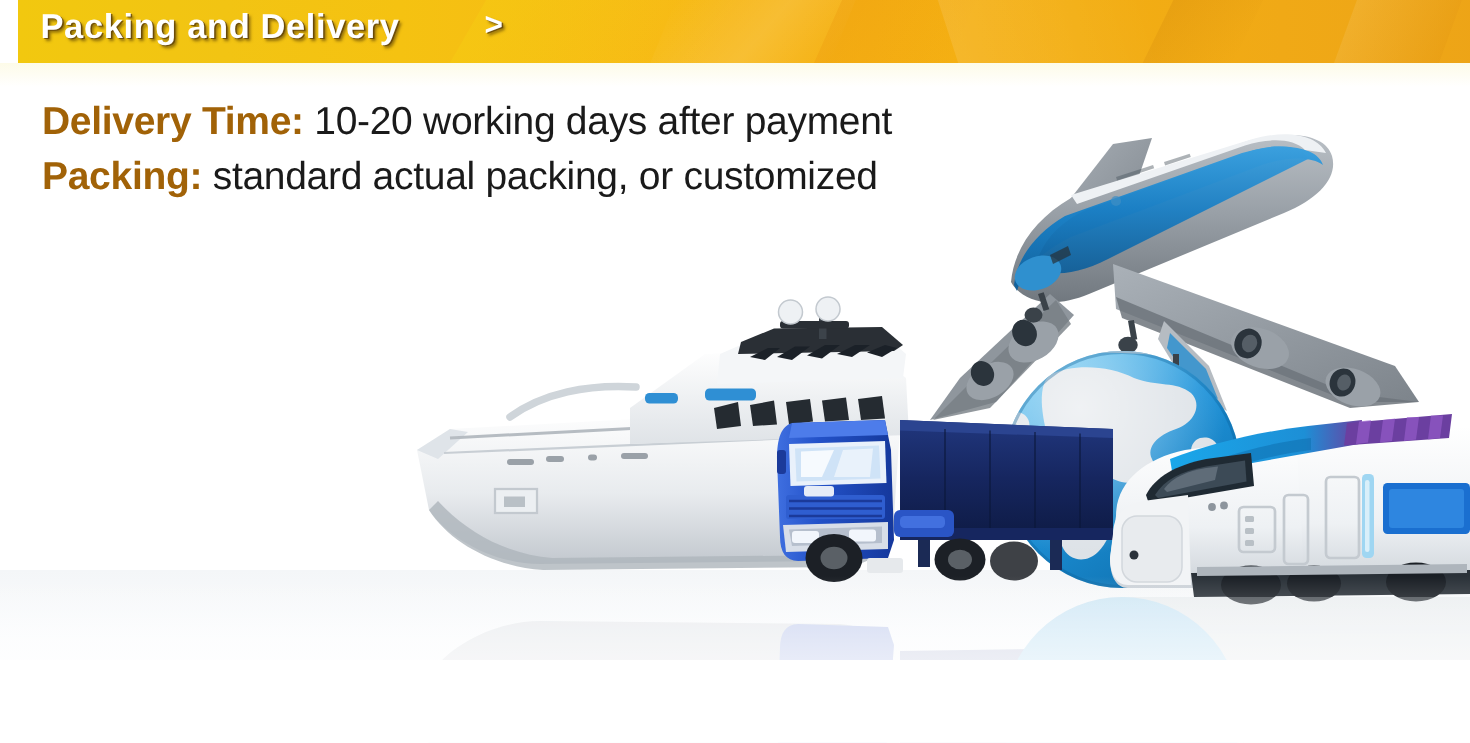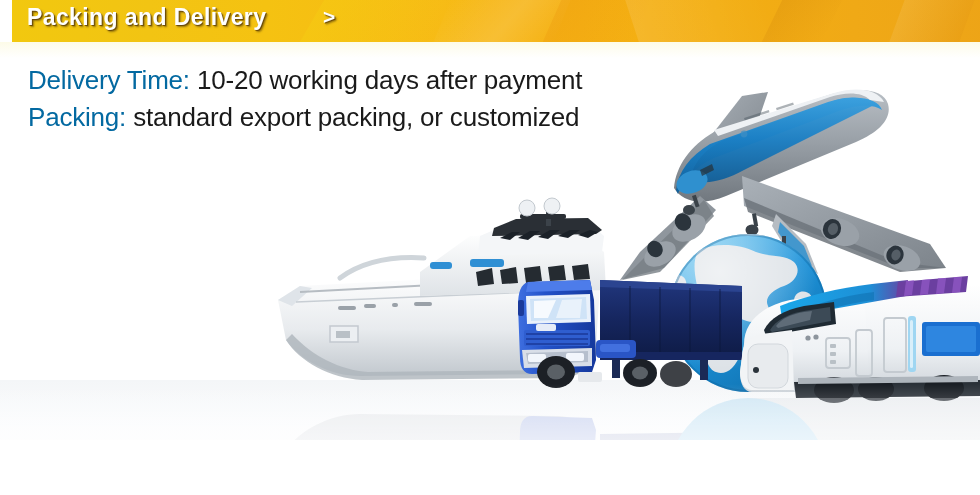--- a/index.html
+++ b/index.html
@@ -75,21 +75,21 @@
     width:660px;
     z-index:30;
   }
   .copy-line {
     font-size:26px;
     line-height:37px;
     color:#1a1a1a;
     white-space:nowrap;
     letter-spacing:-.2px;
   }
-  .copy-line .lbl { font-weight:normal; color:#0369a1; }
+  .copy-line .lbl { font-weight:bold; color:#a16207; }
 
   
   .scene { position:absolute; left:0; top:0; width:980px; height:495px; z-index:10; }
   .floor {
     position:absolute; left:0; top:380px; width:980px; height:115px;
     background:linear-gradient(180deg, #f4f6f8 0%, #fbfcfd 40%, #ffffff 100%);
   }
 </style>
 </head>
 <body>
@@ -106,21 +106,21 @@
     <div class="header-title">Packing and Delivery</div>
     <div class="header-chevron">&gt;</div>
   </div>
   <div class="header-fade"></div>
 
   <div class="copy">
     <div class="copy-line">
       <span class="lbl">Delivery Time:</span><span> 10-20 working days after payment</span>
     </div>
     <div class="copy-line">
-      <span class="lbl">Packing:</span><span> standard export packing, or customized</span>
+      <span class="lbl">Packing:</span><span> standard actual packing, or customized</span>
     </div>
   </div>
 
   <div class="floor"></div>
 
   <svg class="scene" viewBox="0 0 980 495" xmlns="http://www.w3.org/2000/svg">
     <defs>
       <linearGradient id="gPlaneBody" x1="0" y1="0" x2="0" y2="1">
         <stop offset="0" stop-color="#b9bfc5"></stop>
         <stop offset=".45" stop-color="#9aa1a8"></stop>

